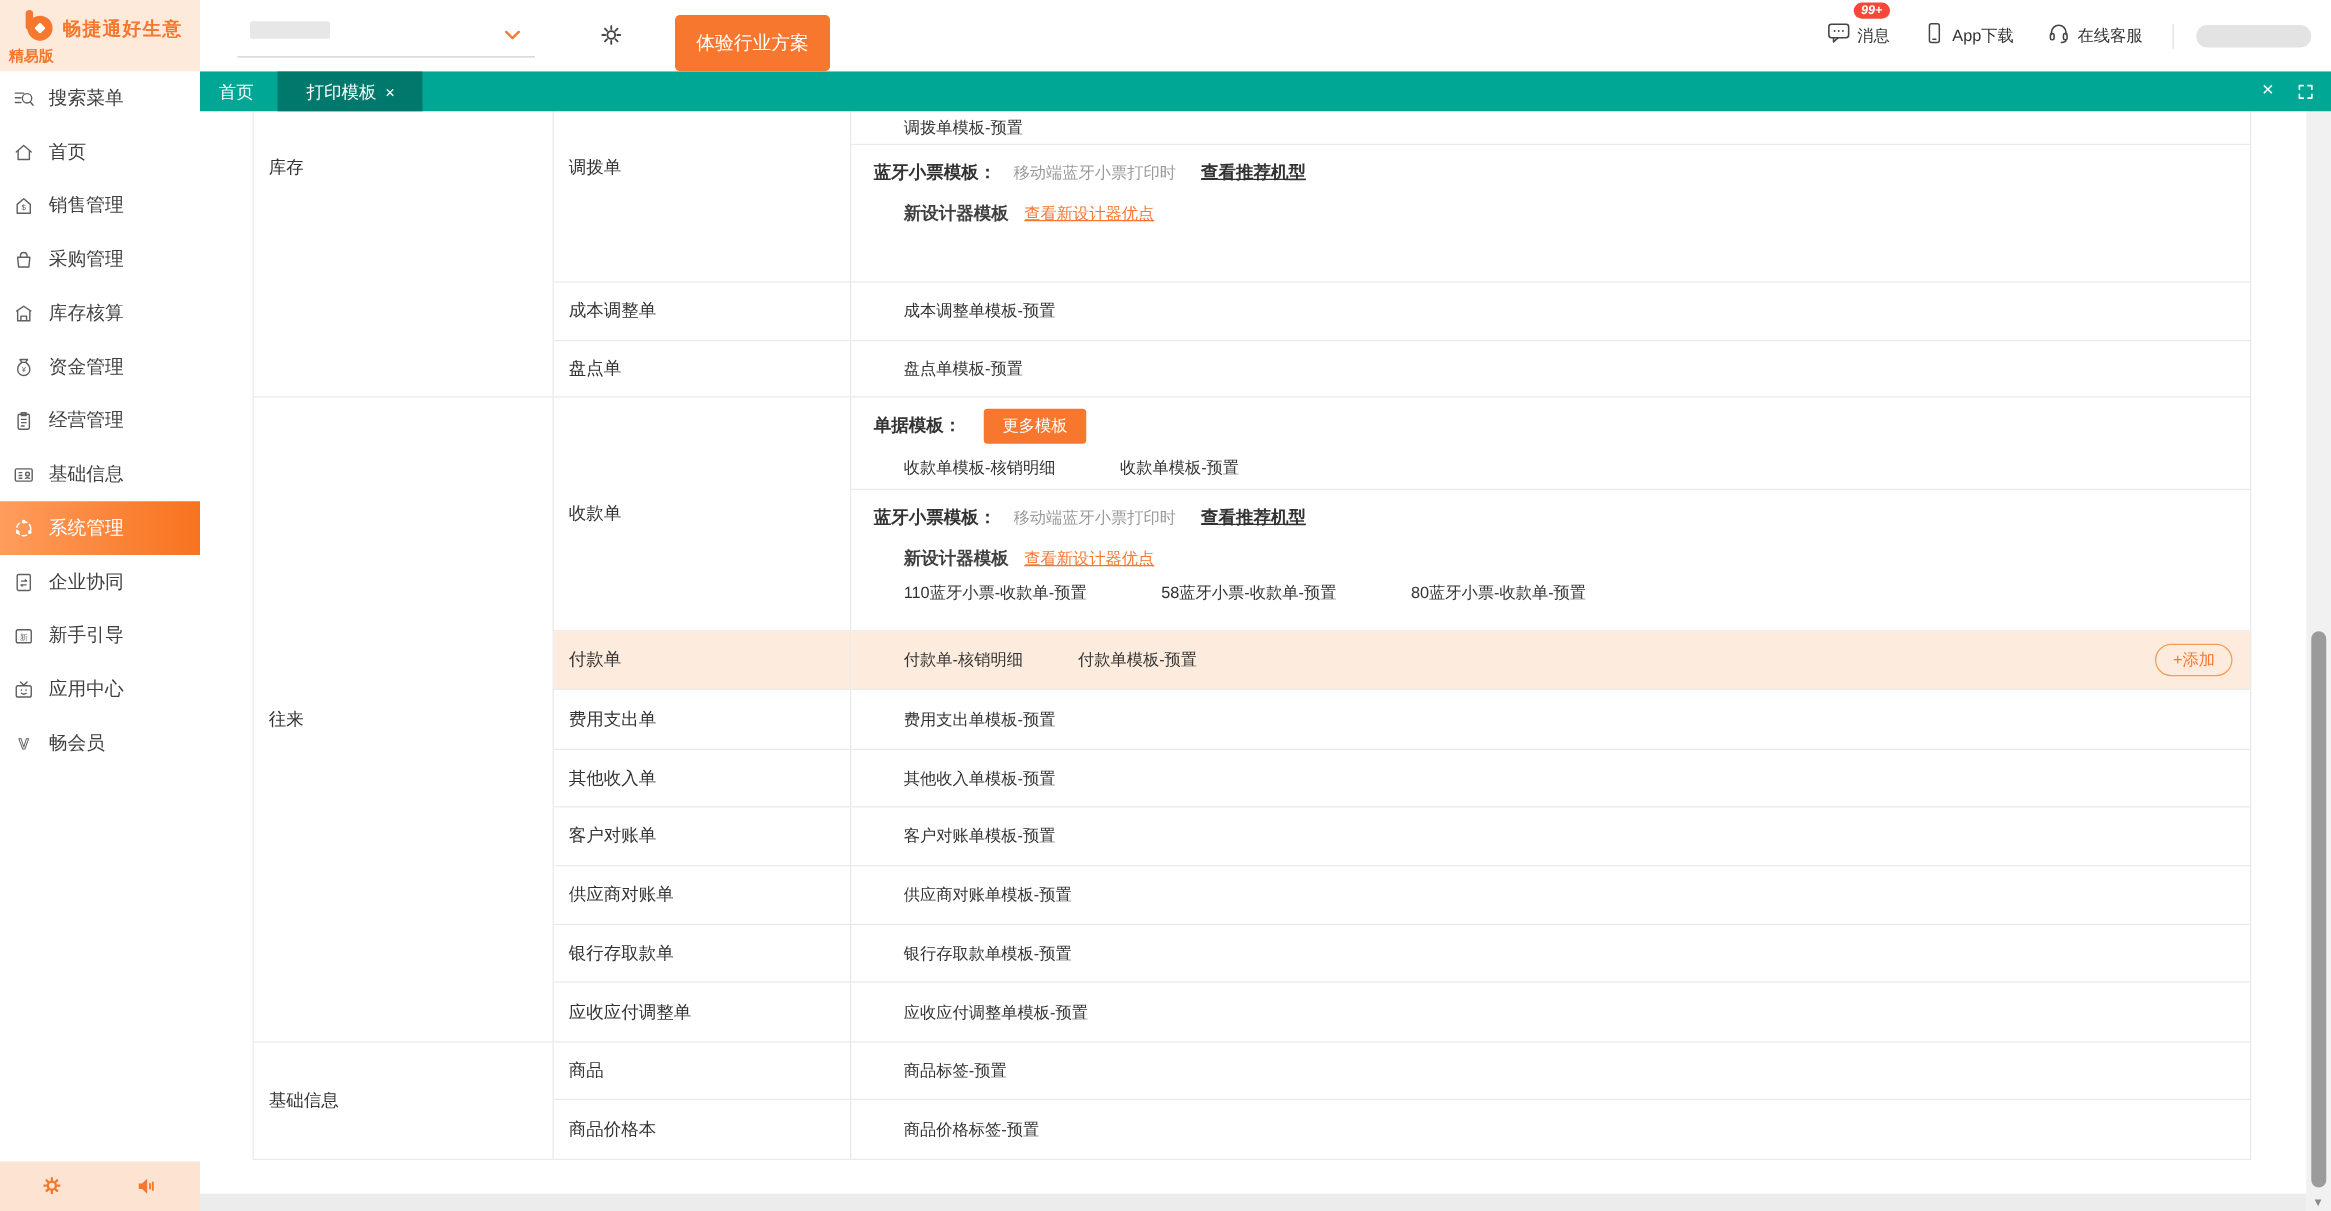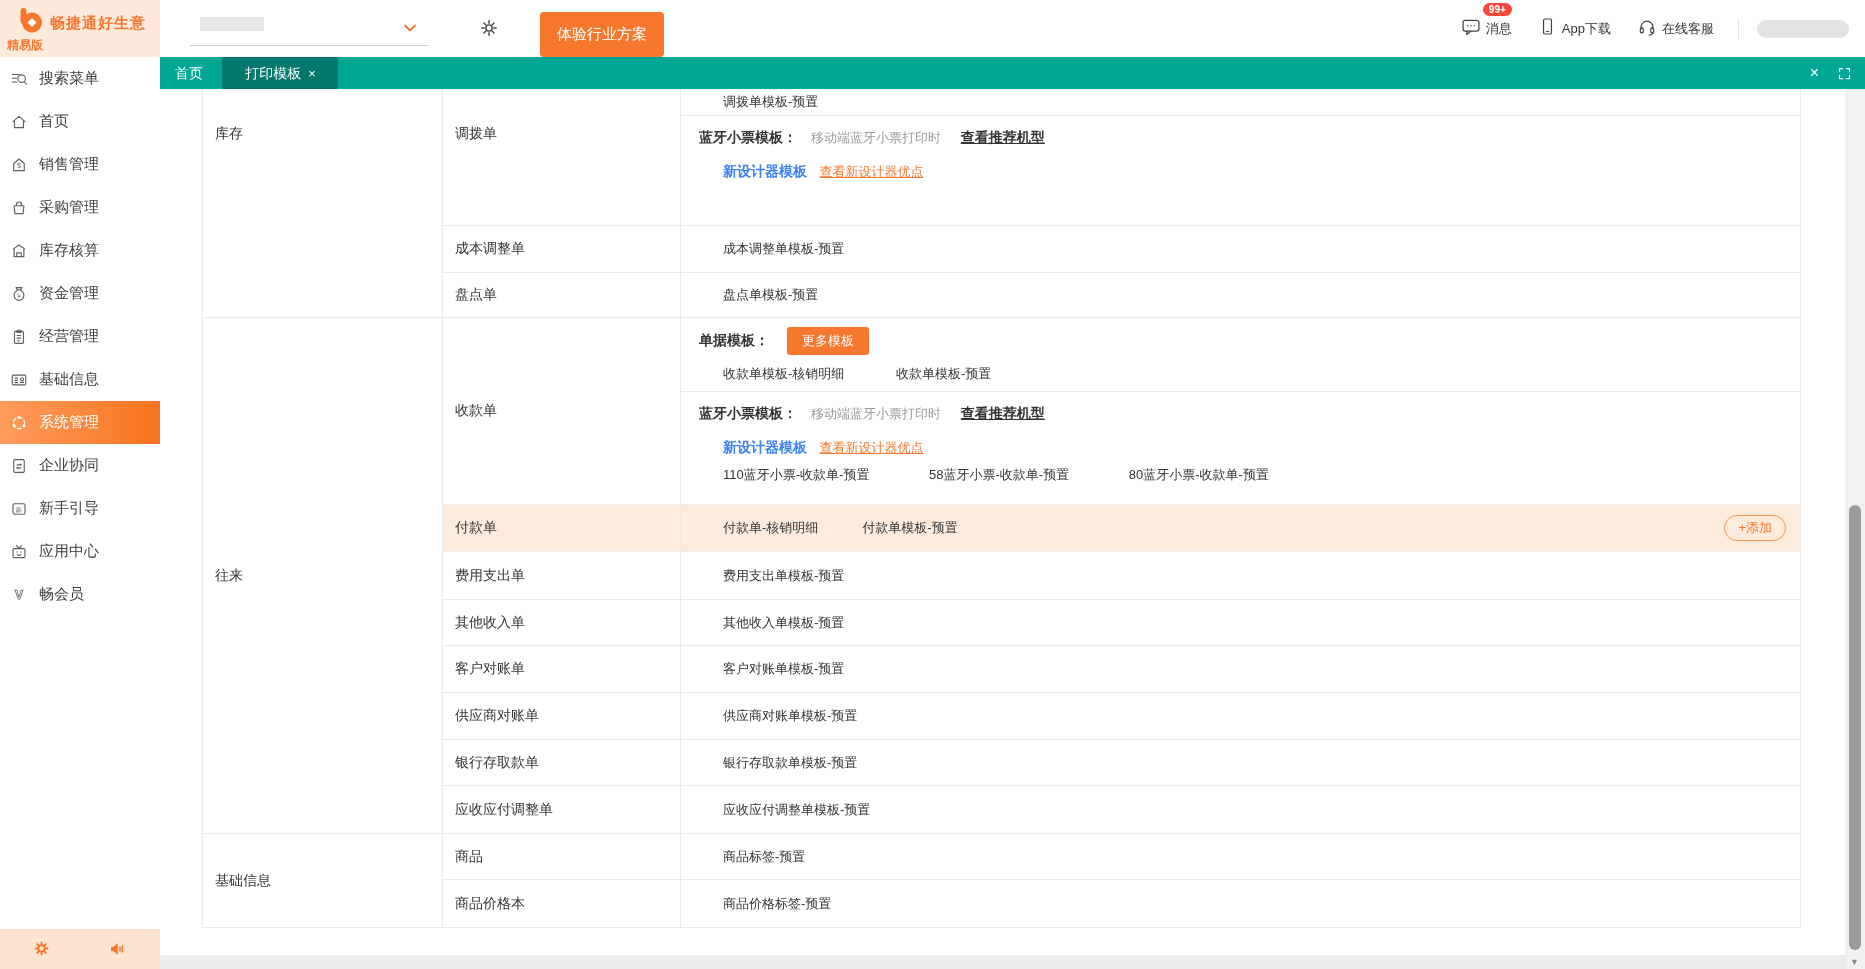--- a/index.html
+++ b/index.html
@@ -16,21 +16,21 @@
 
   .org-blob { position:absolute; left:200px; top:17px; width:64px; height:14px; background:#E7E7E7; border-radius:2px; }
   .org-underline { position:absolute; left:190px; top:45px; width:238px; height:1px; background:#CFCFCF; }
   .org-chevron { position:absolute; left:400px; top:18px; cursor:pointer; }
   .hdr-gear { position:absolute; left:478px; top:17px; cursor:pointer; }
   .trial-btn { position:absolute; left:540px; top:12px; height:45px; padding:0 17px; background:#F7772E; border:none; border-radius:4px; color:#fff; font-size:15px; cursor:pointer; font-family:inherit; }
 
   .hdr-right { position:absolute; right:16px; top:0; height:57px; display:flex; align-items:center; }
   .hdr-item { display:flex; align-items:center; margin-left:26px; cursor:pointer; position:relative; }
   .hdr-item .lbl { font-size:13px; color:#333; margin-left:5px; }
-  .badge { position:absolute; left:22px; top:-14px; background:#F5483B; color:#fff; font-size:10px; font-weight:bold; padding:1px 6px; border-radius:9px; white-space:nowrap; }
+  .badge { position:absolute; left:22px; top:-14px; background:#F5483B; color:#fff; font-size:10px; font-weight:bold; padding:1px 6px; border-radius:9px; white-space:nowrap;font-style:italic; }
   .hdr-divider { width:1px; height:20px; background:#E0E0E0; margin-left:24px; }
   .user-blob { width:92px; height:18px; background:#E3E3E3; border-radius:9px; margin-left:18px; cursor:pointer; }
 
   
   .tabbar { position:absolute; left:160px; top:57px; width:1705px; height:32px; background:#00A794; z-index:4; }
   .tab { display:inline-block; height:32px; line-height:32px; text-align:center; color:#fff; font-size:14px; cursor:pointer; vertical-align:top; }
   .tab-home { width:58px; }
   .tab-active { width:116px; background:#00786C; }
   .tab-close { font-size:13px; margin-left:7px; cursor:pointer; }
   .tabbar-right { position:absolute; right:0; top:0; height:32px; display:flex; align-items:center; }
@@ -60,21 +60,21 @@
   .tpl-cell { font-size:13px; color:#333; padding-left:42px; display:flex; align-items:center; }
   .frag-cell { font-size:13px; color:#333; padding-left:42px; display:flex; align-items:center; }
   .hl { background:#FDECDD; }
 
   .bt-cell { padding:13px 0 0 18px; }
   .bt-l1 { font-size:14px; }
   .bt-label { font-weight:bold; color:#333; }
   .bt-desc { font-size:13px; color:#9A9A9A; margin-left:10px; }
   .bt-link { font-weight:bold; color:#333; text-decoration:underline; margin-left:16px; cursor:pointer; }
   .bt-l2 { margin:15px 0 0 24px; }
-  .designer-label { font-weight:bold; font-size:14px; color:#3b82f6; }
+  .designer-label { font-weight:bold; font-size:14px; color:#404040; }
   .designer-link { font-size:13px; color:#F7772E; text-decoration:underline; margin-left:8px; cursor:pointer; }
   .bt-l3 { margin:9px 0 0 24px; font-size:13px; color:#333; }
   .bt-l3 span { margin-right:56px; cursor:pointer; }
 
   .doc-cell { padding:9px 15px 0 18px; }
   .doc-l1 { display:flex; align-items:center; }
   .doc-label { font-weight:bold; font-size:14px; color:#333; }
   .more-btn { margin-left:18px; background:#F7772E; color:#fff; border:none; border-radius:3px; font-size:13px; padding:5px 15px; cursor:pointer; font-family:inherit; }
   .doc-l2 { margin:10px 0 0 24px; font-size:13px; color:#333; }
   .doc-l2 span { margin-right:48px; cursor:pointer; }

